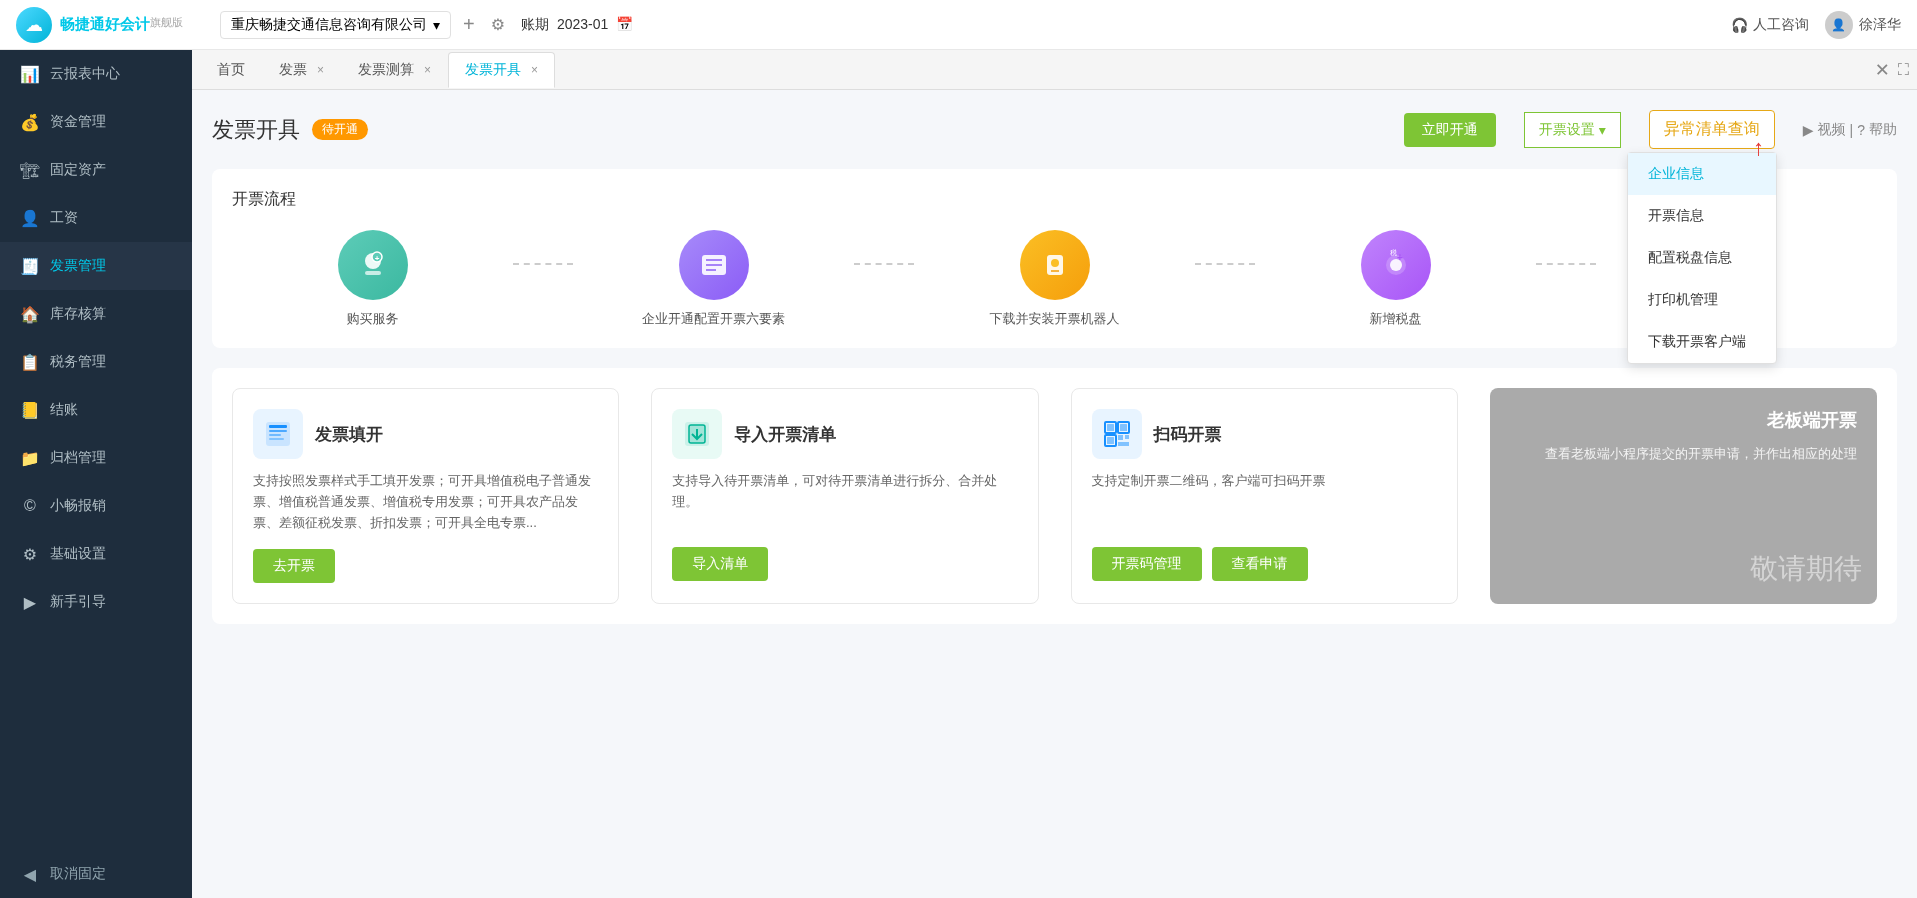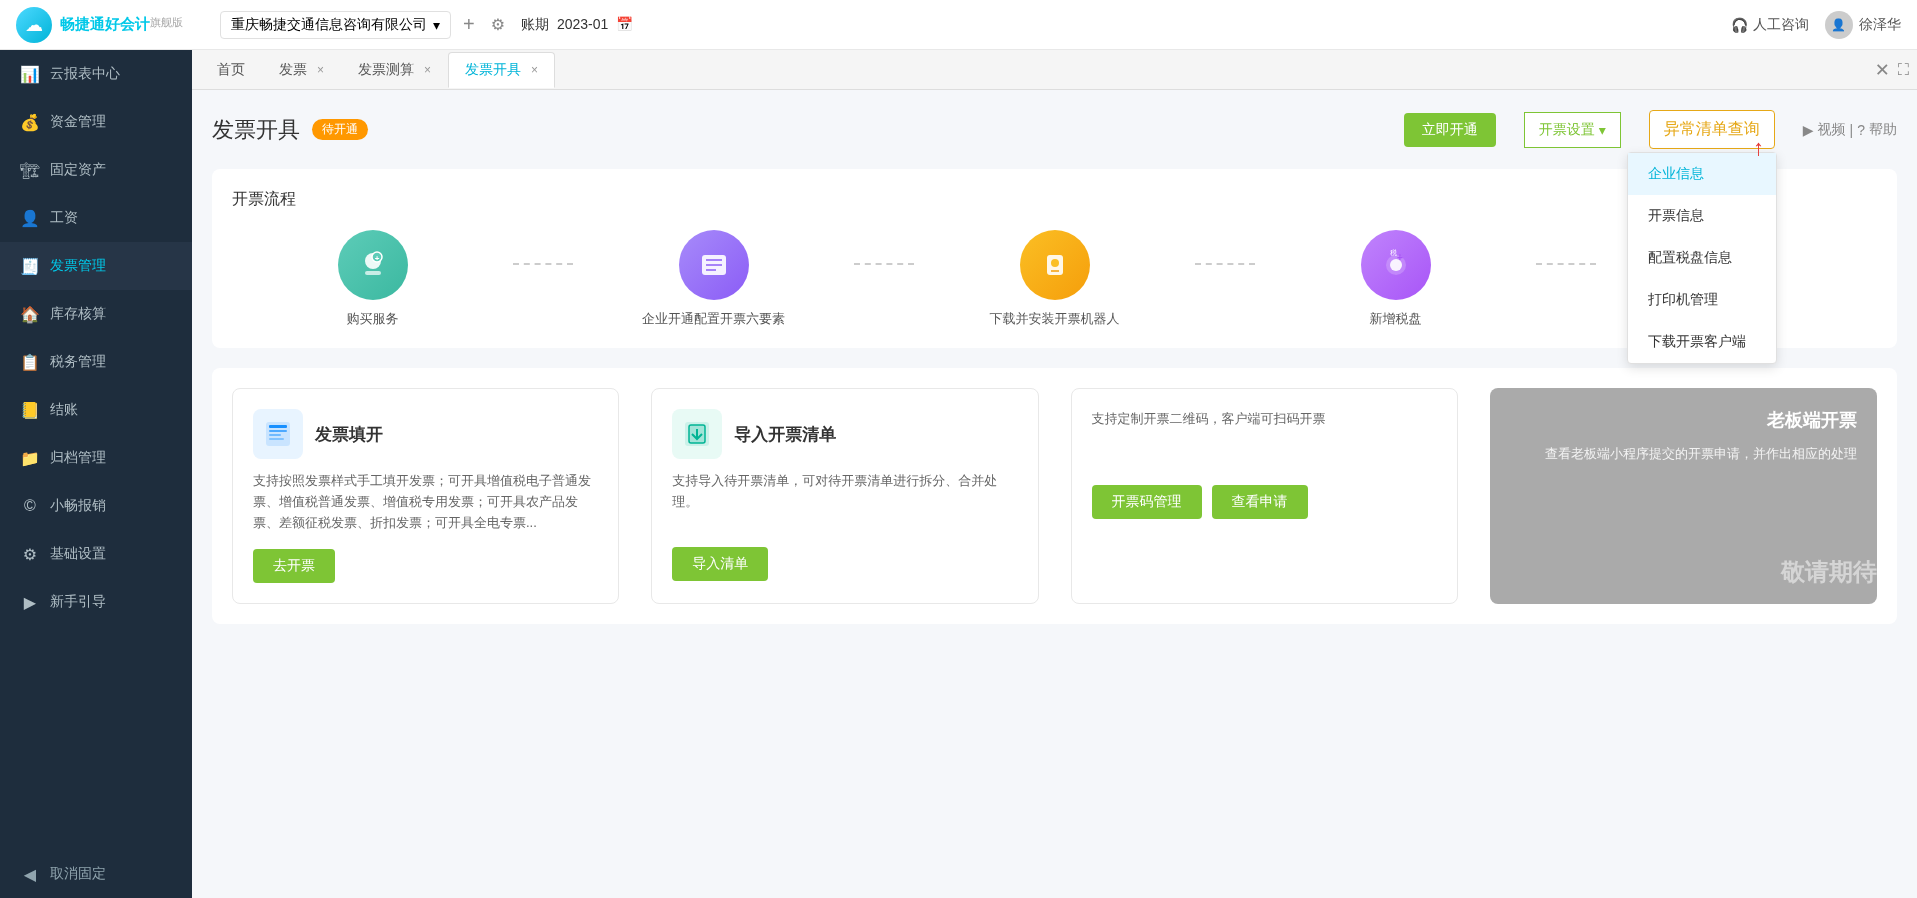--- a/index.html
+++ b/index.html
@@ -362,31 +362,47 @@
                     <line x1="15" y1="10" x2="15" y2="20" stroke="#00b494" stroke-width="2"></line>
                   </svg>
                 </div>
                 <span class="method-name">导入开票清单</span>
               </div>
               <div class="method-desc">支持导入待开票清单，可对待开票清单进行拆分、合并处理。</div>
               <button class="method-btn">导入清单</button>
             </div>
 
             <div class="method-card">
+              <div class="method-header">
+                <div class="method-icon blue2">
+                  <svg width="30" height="30" viewBox="0 0 30 30" fill="none">
+                    <rect x="3" y="3" width="11" height="11" rx="1" fill="none" stroke="#1890ff" stroke-width="2"></rect>
+                    <rect x="5" y="5" width="7" height="7" rx="0.5" fill="#1890ff" fill-opacity="0.5"></rect>
+                    <rect x="16" y="3" width="11" height="11" rx="1" fill="none" stroke="#1890ff" stroke-width="2"></rect>
+                    <rect x="18" y="5" width="7" height="7" rx="0.5" fill="#1890ff" fill-opacity="0.5"></rect>
+                    <rect x="3" y="16" width="11" height="11" rx="1" fill="none" stroke="#1890ff" stroke-width="2"></rect>
+                    <rect x="5" y="18" width="7" height="7" rx="0.5" fill="#1890ff" fill-opacity="0.5"></rect>
+                    <rect x="16" y="16" width="5" height="5" fill="#1890ff" fill-opacity="0.5"></rect>
+                    <rect x="23" y="16" width="4" height="4" fill="#1890ff" fill-opacity="0.5"></rect>
+                    <rect x="16" y="23" width="11" height="4" fill="#1890ff" fill-opacity="0.5"></rect>
+                  </svg>
+                </div>
+                <span class="method-name">扫码开票</span>
+              </div>
               <div class="method-desc">支持定制开票二维码，客户端可扫码开票</div>
               <div style="display:flex;gap:10px;">
                 <button class="method-btn">开票码管理</button>
                 <button class="method-btn">查看申请</button>
               </div>
             </div>
 
             <div class="method-card dark" style="background:#aaa;position:relative;overflow:hidden;">
               <div class="dark-card-title">老板端开票</div>
               <div class="dark-card-desc">查看老板端小程序提交的开票申请，并作出相应的处理</div>
-              <div style="position:absolute;bottom:16px;right:0;font-size:24px;font-weight:bold;color:rgba(255,255,255,0.5);">敬请期待</div>
+              <div style="position:absolute;bottom:16px;right:15px;font-size:28px;font-weight:normal;color:rgba(255,255,255,0.5);">敬请期待</div>
             </div>
 
           </div>
         </div>
 
       </div>
     </div>
   </div>
 </div>
 

